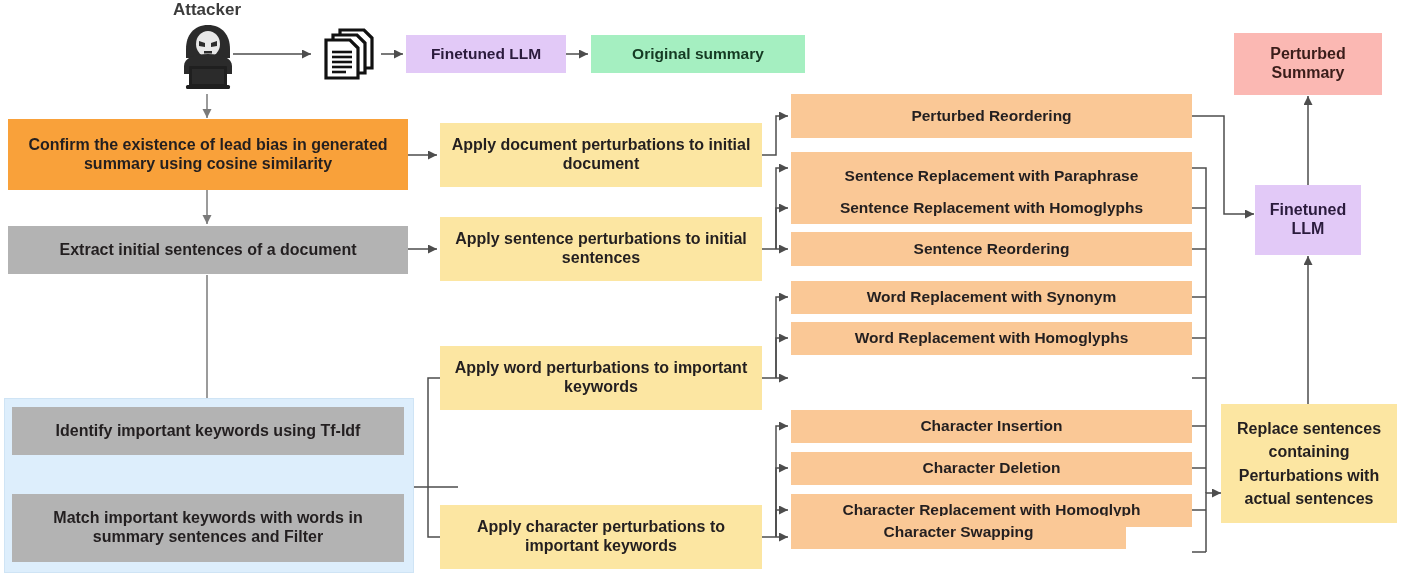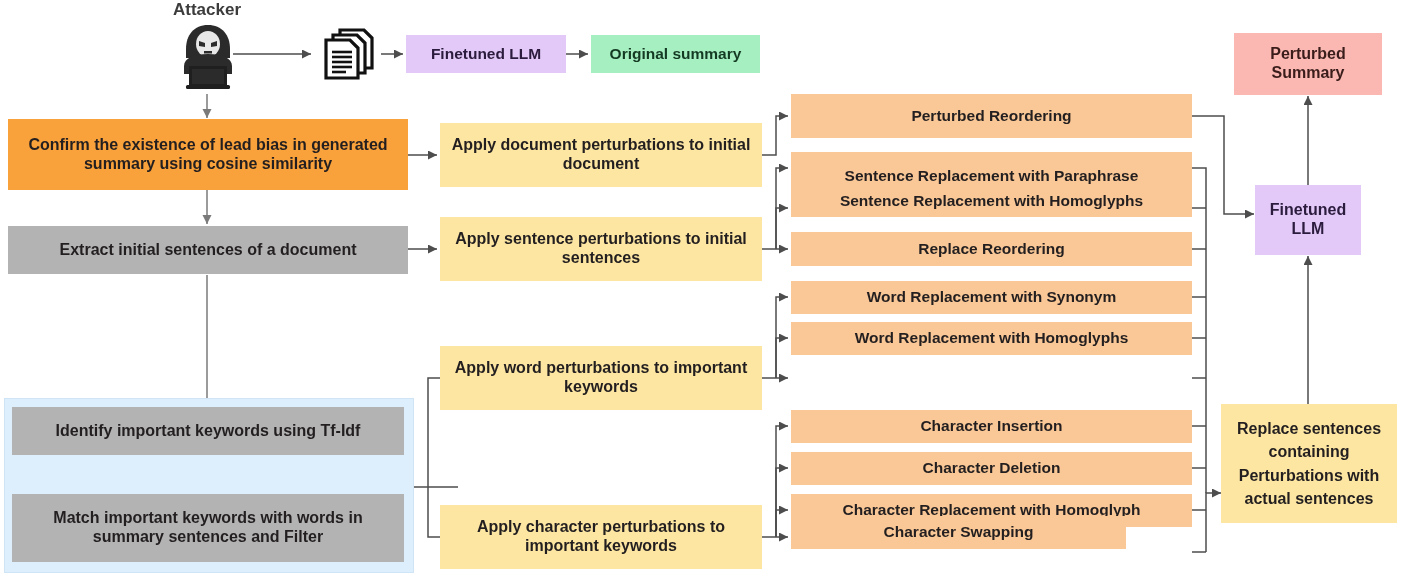--- a/index.html
+++ b/index.html
@@ -130,21 +130,21 @@
       <path d="M18 26 H38"></path>
         <path d="M18 31 H38"></path>
         <path d="M18 36 H38"></path>
       <path d="M18 41 H38"></path>
         <path d="M18 46 H32"></path>
     </g>
   </svg>
 
   <div class="node purple" style="left:406px;top:35px;width:160px;height:38px;font-size:15.5px;color:#2b1b3d;">Finetuned LLM</div>
 
-  <div class="node green" style="left:591px;top:35px;width:169px;height:38px;font-size:15.5px;color:#153a23;">Original summary</div>
+  <div class="node green" style="left:591px;top:35px;width:214px;height:38px;font-size:15.5px;color:#153a23;">Original summary</div>
 
   <div class="node orange-dark" style="left:8px;top:119px;width:400px;height:71px;font-size:16px;">Confirm the existence of lead bias in generated summary using cosine similarity</div>
 
   <div class="node gray" style="left:8px;top:226px;width:400px;height:48px;font-size:16px;">Extract initial sentences of a document</div>
 
   <div class="bluebox" style="position:absolute;left:4px;top:398px;width:408px;height:173px;"></div>
 
   <div class="node gray" style="left:12px;top:407px;width:392px;height:48px;font-size:16px;">Identify important keywords using Tf-Idf</div>
 
   <div class="node gray" style="left:12px;top:494px;width:392px;height:68px;font-size:16px;">Match important keywords with words in summary sentences and Filter</div>
@@ -154,23 +154,23 @@
   <div class="node yellow" style="left:440px;top:217px;width:322px;height:64px;font-size:16px;">Apply sentence perturbations to initial sentences</div>
 
   <div class="node yellow" style="left:440px;top:346px;width:322px;height:64px;font-size:16px;">Apply word perturbations to important keywords</div>
 
   <div class="node yellow" style="left:440px;top:505px;width:322px;height:64px;font-size:16px;">Apply character perturbations to important keywords</div>
 
   <div class="node peach" style="left:791px;top:94px;width:401px;height:44px;font-size:15.5px;">Perturbed Reordering</div>
 
   <div class="node peach" style="left:791px;top:152px;width:401px;height:48px;font-size:15.5px;">Sentence Replacement with Paraphrase</div>
 
-  <div class="node peach" style="left:791px;top:185px;width:401px;height:32px;font-size:15.5px;">Sentence Replacement with Homoglyphs</div>
+  <div class="node peach" style="left:791px;top:192px;width:401px;height:32px;font-size:15.5px;">Sentence Replacement with Homoglyphs</div>
 
-  <div class="node peach" style="left:791px;top:232px;width:401px;height:34px;font-size:15.5px;">Replace Reordering</div>
+  <div class="node peach" style="left:791px;top:232px;width:401px;height:34px;font-size:15.5px;">Sentence Reordering</div>
 
   <div class="node peach" style="left:791px;top:281px;width:401px;height:33px;font-size:15.5px;">Word Replacement with Synonym</div>
 
   <div class="node peach" style="left:791px;top:322px;width:401px;height:33px;font-size:15.5px;">Word Replacement with Homoglyphs</div>
 
 
   <div class="node peach" style="left:791px;top:410px;width:401px;height:33px;font-size:15.5px;">Character Insertion</div>
 
   <div class="node peach" style="left:791px;top:452px;width:401px;height:33px;font-size:15.5px;">Character Deletion</div>
 

